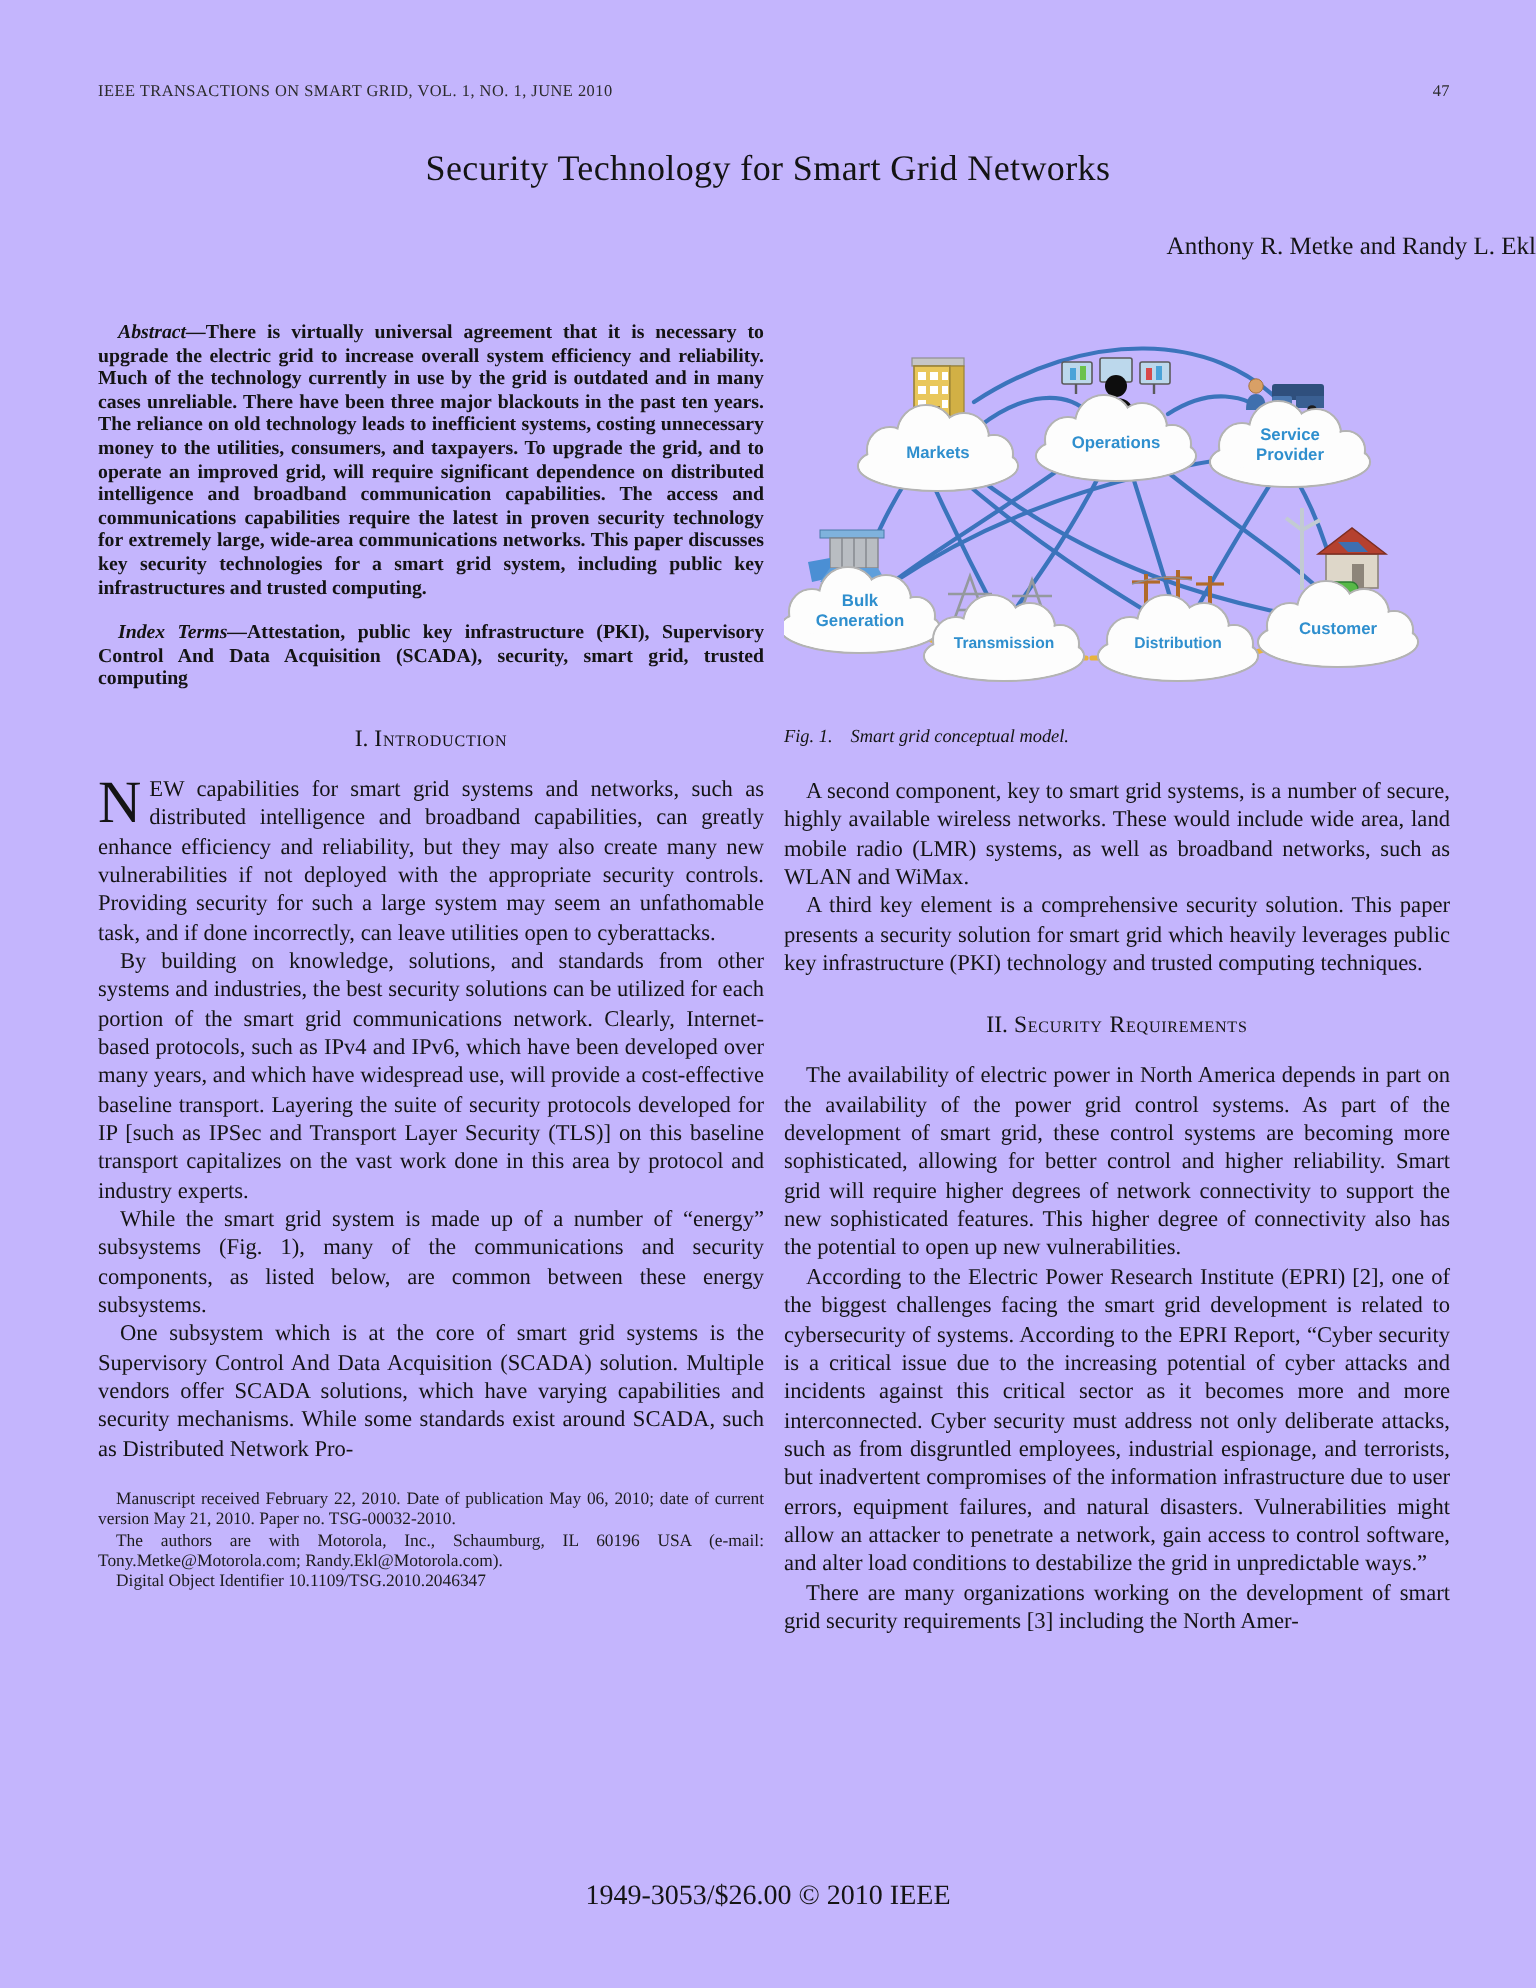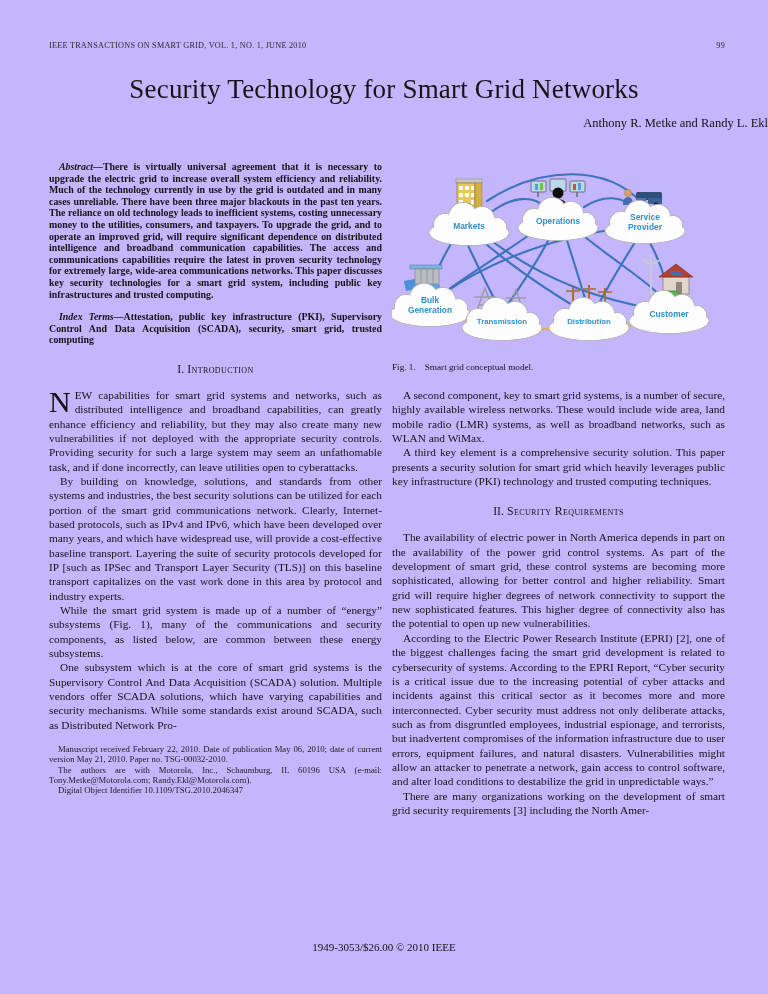--- a/index.html
+++ b/index.html
@@ -8,21 +8,21 @@
     font-family:"Liberation Serif","DejaVu Serif",serif;color:#141414;
     margin:0 auto;overflow:hidden;
   }
   .runhead{
     position:absolute;top:41px;left:49px;right:43px;
     display:flex;justify-content:space-between;
     font-size:8.2px;letter-spacing:.25px;color:#2a2a2a;
   }
   .paper-title{
     position:absolute;top:74px;left:0;width:100%;text-align:center;
-    font-size:27px;font-weight:400;letter-spacing:.2px;
+    font-size:18px;font-weight:400;letter-spacing:.2px;
   }
   .authors{
     position:absolute;top:116px;left:0;width:100%;text-align:right;
     font-size:12.5px;
   }
   .col{position:absolute;top:161px;width:333px;text-align:justify;}
   .col-left{left:49px;}
   .col-right{left:392px;}
   .abstract,.iterms{
     font-weight:bold;font-size:9.9px;line-height:11.6px;
@@ -42,40 +42,40 @@
     float:left;font-size:30px;line-height:24.5px;padding:2px 4px 0 0;
     font-weight:400;
   }
   .footnote{
     margin-top:12px;font-size:8.7px;line-height:10.3px;color:#1c1c1c;
   }
   .footnote p{margin:0;text-indent:9px;text-align:justify;}
   .figure-wrap{margin:2px 0 0 0;}
   .fig-caption{
     display:flex;gap:9px;font-size:9.2px;line-height:11px;
-    margin:9px 0 15px 0;text-align:center;
+    margin:9px 0 15px 0;text-align:center;font-style:italic;
   }
   .footer-line{
     position:absolute;top:941px;left:0;width:100%;text-align:center;
-    font-size:11px;
+    font-size:14px;
   }
   .fig-label{
     font-family:"Liberation Sans","DejaVu Sans",sans-serif;
     font-weight:bold;font-size:8.4px;
   }
   .fig-label.small{font-size:7.8px;}
 </style>
 </head>
 <body>
 
 <div class="page">
 
   <div class="runhead">
     <span>IEEE TRANSACTIONS ON SMART GRID, VOL. 1, NO. 1, JUNE 2010</span>
-    <span>99</span>
+    <span>47</span>
   </div>
 
   <div class="paper-title">Security Technology for Smart Grid Networks</div>
   <div class="authors">Anthony R. Metke and Randy L. Ekl</div>
 
   <div class="col col-left">
     <p class="abstract"><span class="lead">Abstract—</span><span>There is virtually universal agreement that it is necessary to upgrade the electric grid to increase overall system efficiency and reliability. Much of the technology currently in use by the grid is outdated and in many cases unreliable. There have been three major blackouts in the past ten years. The reliance on old technology leads to inefficient systems, costing unnecessary money to the utilities, consumers, and taxpayers. To upgrade the grid, and to operate an improved grid, will require significant dependence on distributed intelligence and broadband communication capabilities. The access and communications capabilities require the latest in proven security technology for extremely large, wide-area communications networks. This paper discusses key security technologies for a smart grid system, including public key infrastructures and trusted computing.</span></p>
 
     <p class="iterms"><span class="lead">Index Terms—</span><span>Attestation, public key infrastructure (PKI), Supervisory Control And Data Acquisition (SCADA), security, smart grid, trusted computing</span></p>
 

